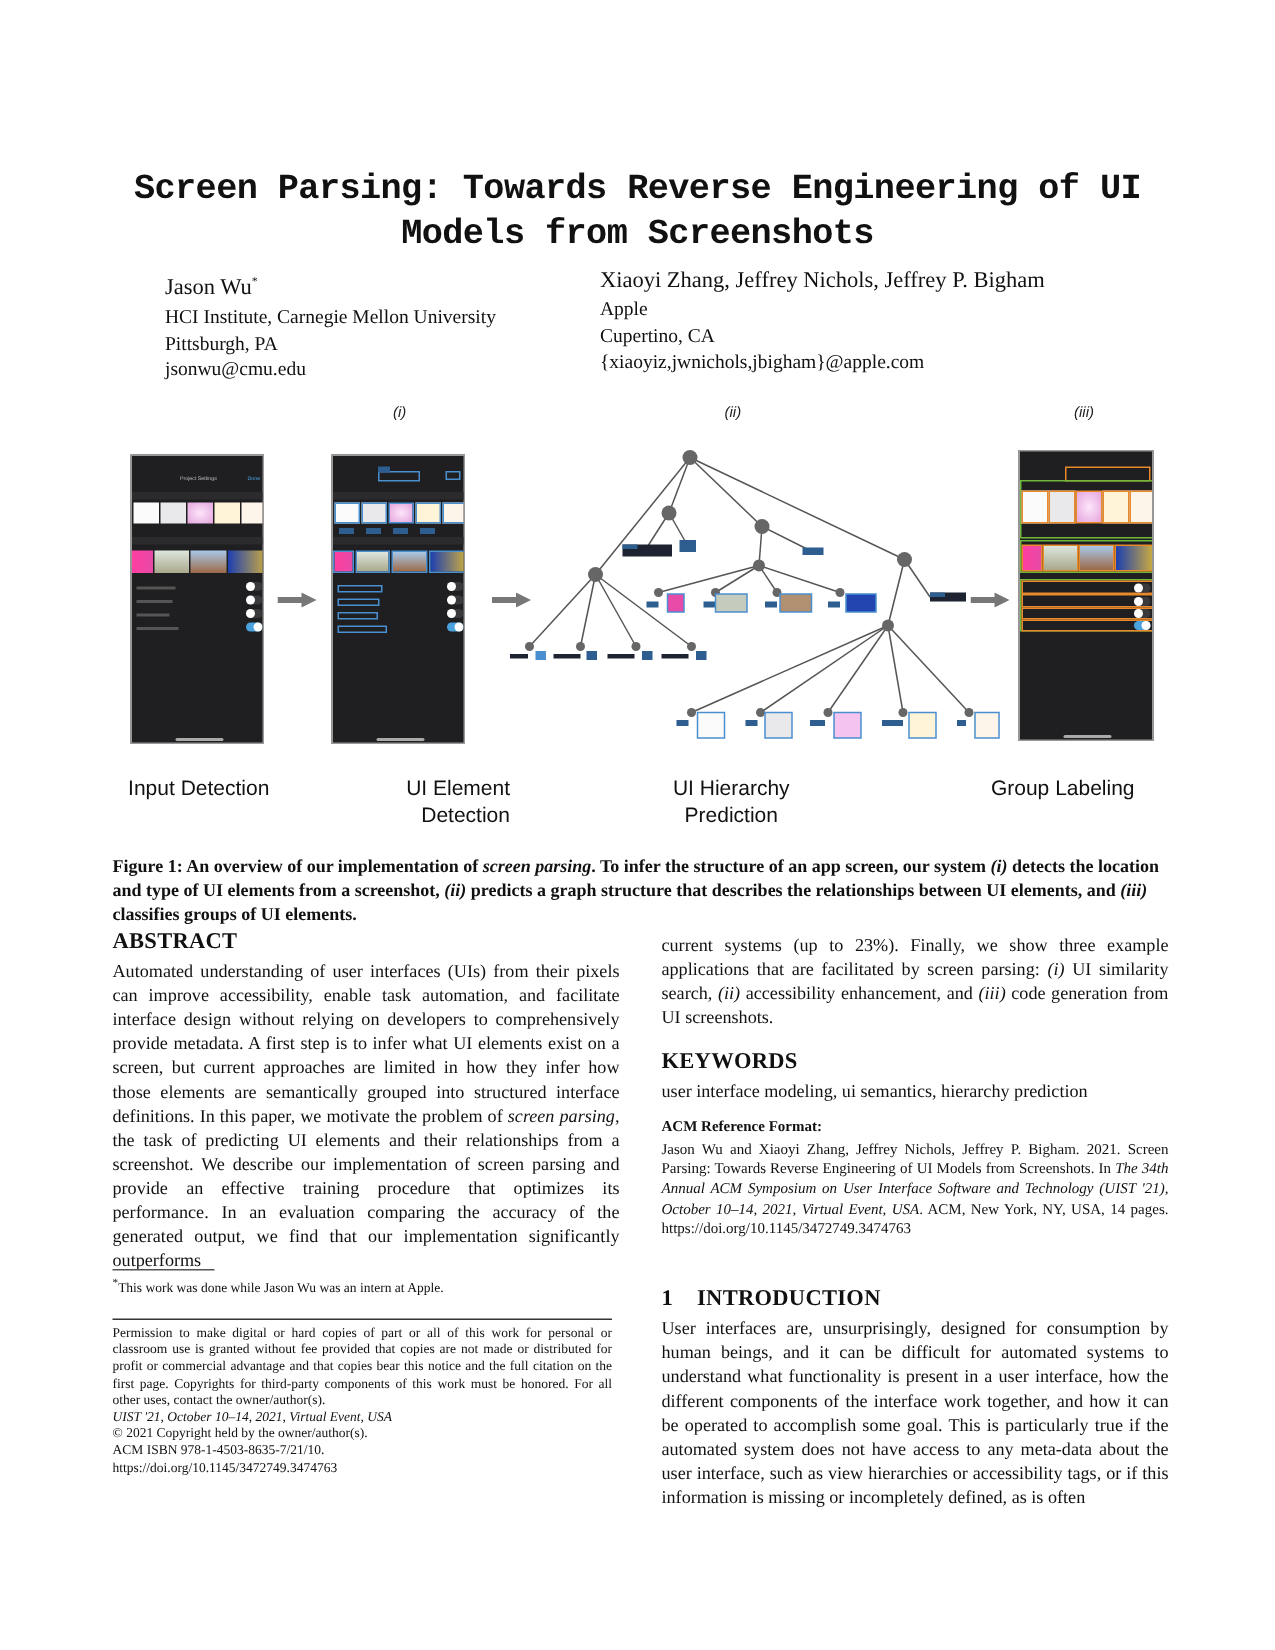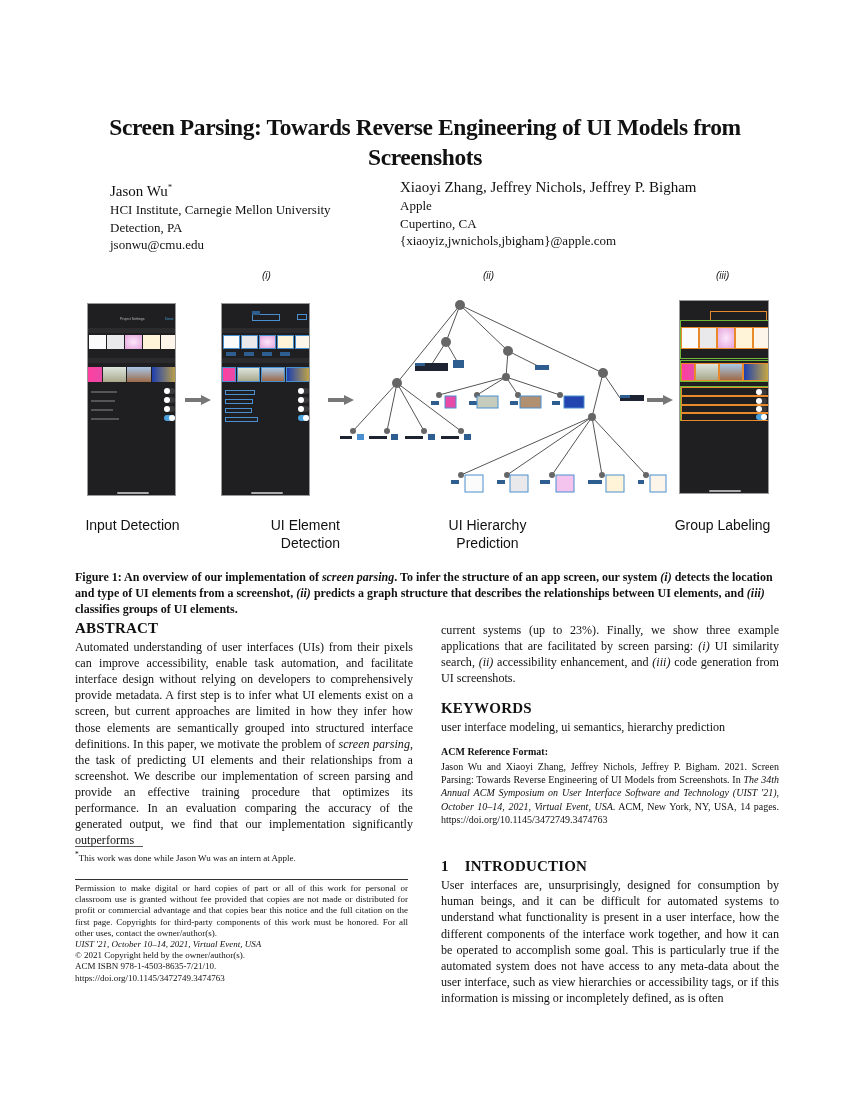--- a/index.html
+++ b/index.html
@@ -1,20 +1,20 @@
 <!DOCTYPE html>
 <html><head>
 <meta charset="utf-8">
 <style>
   * { box-sizing: border-box; margin: 0; padding: 0; }
   html, body { width: 850px; height: 1100px; background: #ffffff; overflow: hidden; }
   body { position: relative; font-family: "Liberation Serif", "DejaVu Serif", serif; color: #111; }
 
   .title { position: absolute; left: 60px; top: 112px; width: 730px; text-align: center;
-    font-family: Liberation Serif, serif; font-weight: bold; font-size: 23.5px; line-height: 30px; letter-spacing: -0.4px; color: #111; }
+    font-family: Liberation Mono, monospace; font-weight: bold; font-size: 23.5px; line-height: 30px; letter-spacing: -0.4px; color: #111; }
 
   .author-block { position: absolute; top: 178px; text-align: left; font-size: 13px; line-height: 17.5px; }
   .author-block .names { font-size: 15px; line-height: 19px; }
   .author-left { left: 110px; width: 330px; }
   .author-right { left: 400px; width: 390px; }
   .author-block sup { font-size: 8px; }
 
   .fig-label { position: absolute; top: 270px; font-family: "Liberation Sans", sans-serif; font-style: italic; font-size: 10px; color: #222; }
 
   .phone { position: absolute; background: #1f1f21; border: 1px solid #999; overflow: hidden; }
@@ -55,21 +55,21 @@
   .acm-ref { font-size:10px; line-height:13.3px; text-align:justify; }
 </style>
 </head>
 <body>
 
 <h1 class="title">Screen Parsing: Towards Reverse Engineering of UI Models from Screenshots</h1>
 
 <div class="author-block author-left">
   <div class="names"><span>Jason Wu</span><sup>*</sup></div>
   <div>HCI Institute, Carnegie Mellon University</div>
-  <div>Detection, PA</div>
+  <div>Pittsburgh, PA</div>
   <div>jsonwu@cmu.edu</div>
 </div>
 <div class="author-block author-right">
   <div class="names">Xiaoyi Zhang, Jeffrey Nichols, Jeffrey P. Bigham</div>
   <div>Apple</div>
   <div>Cupertino, CA</div>
   <div>{xiaoyiz,jwnichols,jbigham}@apple.com</div>
 </div>
 
 <div>
@@ -258,21 +258,21 @@
     <div>Input Detection</div>
   </div>
   <div class="fig-caption-label" style="left:195px; top:516px; width:145px;text-align:right;">
     <div>UI Element</div>
     <div>Detection</div>
   </div>
   <div class="fig-caption-label" style="left:415px; top:516px; width:145px;">
     <div>UI Hierarchy</div>
     <div>Prediction</div>
   </div>
-  <div class="fig-caption-label" style="left:650px; top:516px; width:145px;">
+  <div class="fig-caption-label" style="left:636px; top:516px; width:145px;">
     <div>Group Labeling</div>
   </div>
 </div>
 
 <p class="caption"><span>Figure 1:</span><span> An overview of our implementation of </span><i>screen parsing</i><span>. To infer the structure of an app screen, our system </span><i>(i)</i><span> detects the location and type of UI elements from a screenshot, </span><i>(ii)</i><span> predicts a graph structure that describes the relationships between UI elements, and </span><i>(iii)</i><span> classifies groups of UI elements.</span></p>
 
 <div class="col col-left" style="top:620px;">
   <h2 class="sec-head serif" style="margin-bottom:3px;">ABSTRACT</h2>
   <p class="para"><span>Automated understanding of user interfaces (UIs) from their pixels can improve accessibility, enable task automation, and facilitate interface design without relying on developers to comprehensively provide metadata. A first step is to infer what UI elements exist on a screen, but current approaches are limited in how they infer how those elements are semantically grouped into structured interface definitions. In this paper, we motivate the problem of </span><i>screen parsing</i><span>, the task of predicting UI elements and their relationships from a screenshot. We describe our implementation of screen parsing and provide an effective training procedure that optimizes its performance. In an evaluation comparing the accuracy of the generated output, we find that our implementation significantly outperforms</span></p>
 </div>

